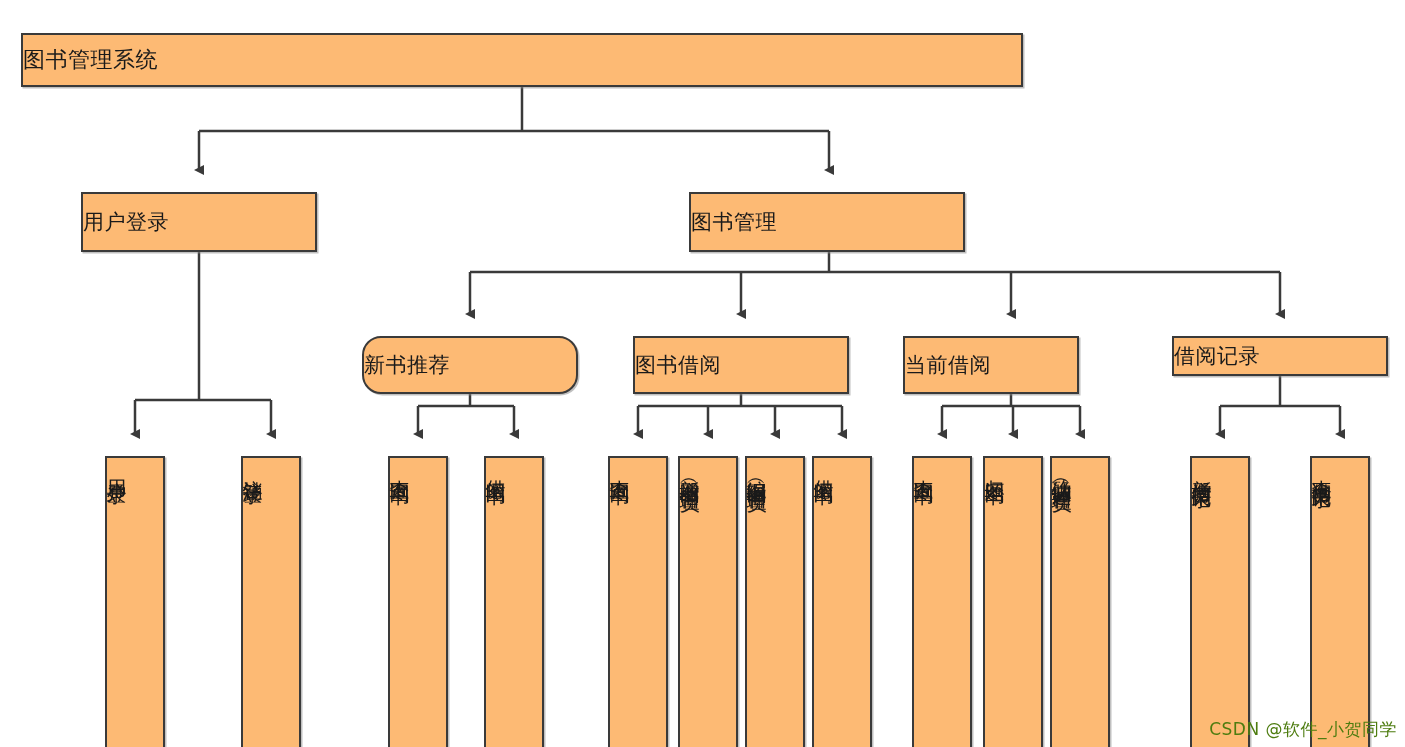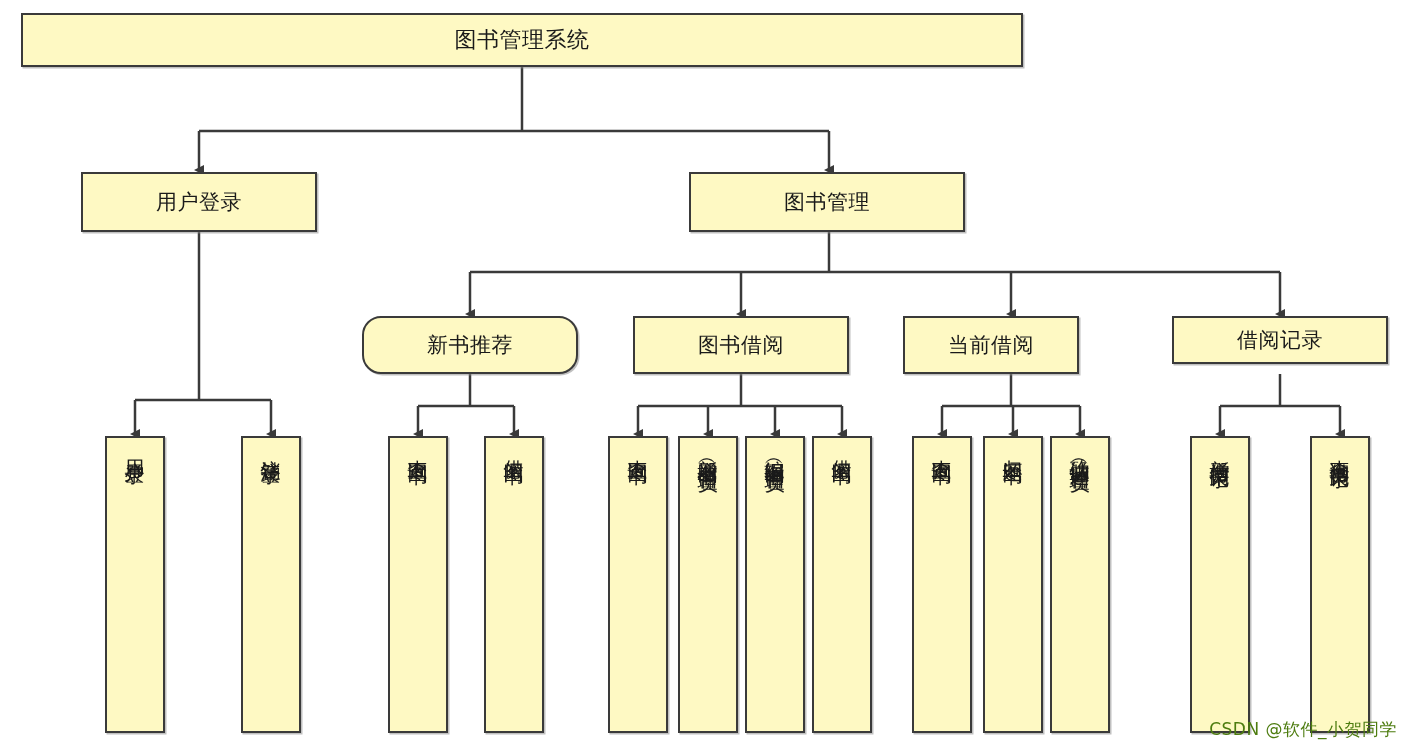--- a/index.html
+++ b/index.html
@@ -20,28 +20,28 @@
     position: absolute;
     left: 0;
     top: 0;
     width: 1405px;
     height: 747px;
     pointer-events: none;
   }
   .node {
     position: absolute;
     box-sizing: border-box;
-    background: #fef9c3;
+    background: #fdba74;
     border: 2px solid #3a3a3a;
     box-shadow: 1.5px 1.5px 0 0 rgba(140,140,140,0.55);
     display: flex;
     align-items: center;
-    justify-content: center;
     color: #1a1a1a;
     z-index: 2;
+    margin-top: 20px;
   }
   .node .label {
     display: block;
     text-align: center;
     line-height: 1.18;
     letter-spacing: 0.5px;
   }
   
   .node.horiz .label {
     writing-mode: horizontal-tb;
@@ -132,21 +132,21 @@
       </div>
       <div class="node horiz" style="left: 362px; top: 316px; width: 216px; height: 58px; border-radius: 19px;">
         <span class="label">新书推荐</span>
       </div>
       <div class="node horiz" style="left: 633px; top: 316px; width: 216px; height: 58px;">
         <span class="label">图书借阅</span>
       </div>
       <div class="node horiz" style="left: 903px; top: 316px; width: 176px; height: 58px;">
         <span class="label">当前借阅</span>
       </div>
-      <div class="node horiz" style="left: 1172px; top: 316px; width: 216px; height: 48px;">
+      <div class="node horiz" style="left: 1172px; top: 316px; width: 216px; height: 40px;">
         <span class="label">借阅记录</span>
       </div>
       <div class="node vert" style="left: 105px; top: 436px; width: 60px; height: 297px;">
         <span class="label">用户登录</span>
       </div>
       <div class="node vert" style="left: 241px; top: 436px; width: 60px; height: 297px;">
         <span class="label">注销登录</span>
       </div>
       <div class="node vert" style="left: 388px; top: 436px; width: 60px; height: 297px;">
         <span class="label">查询图书</span>

